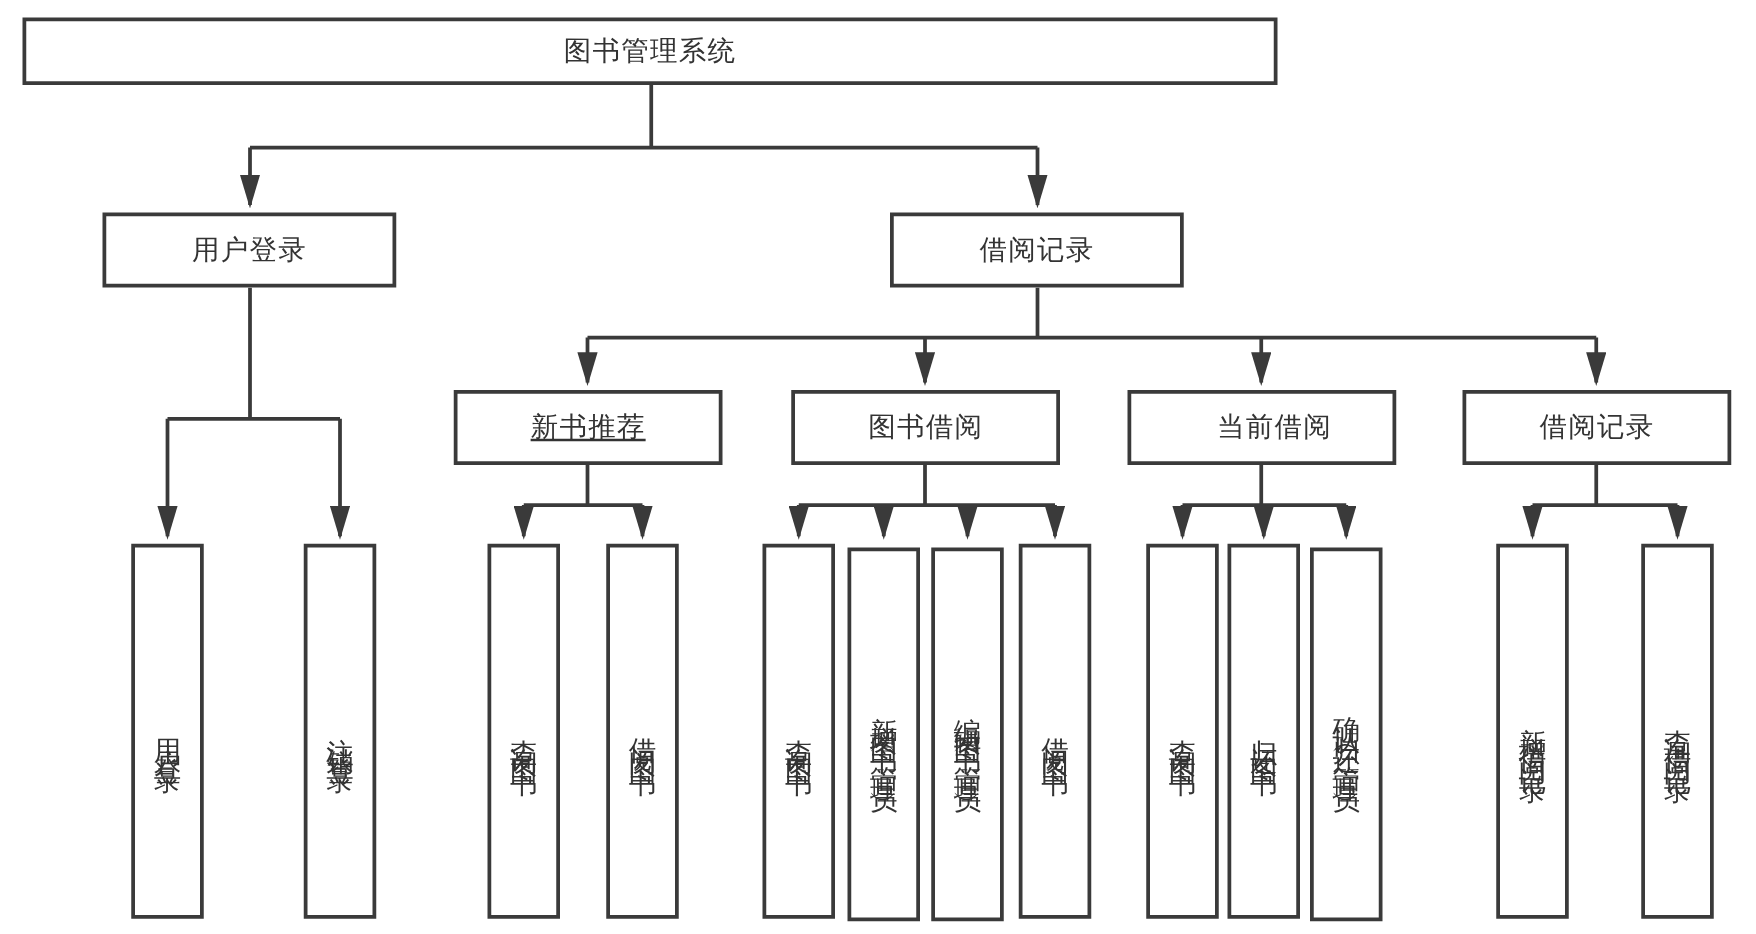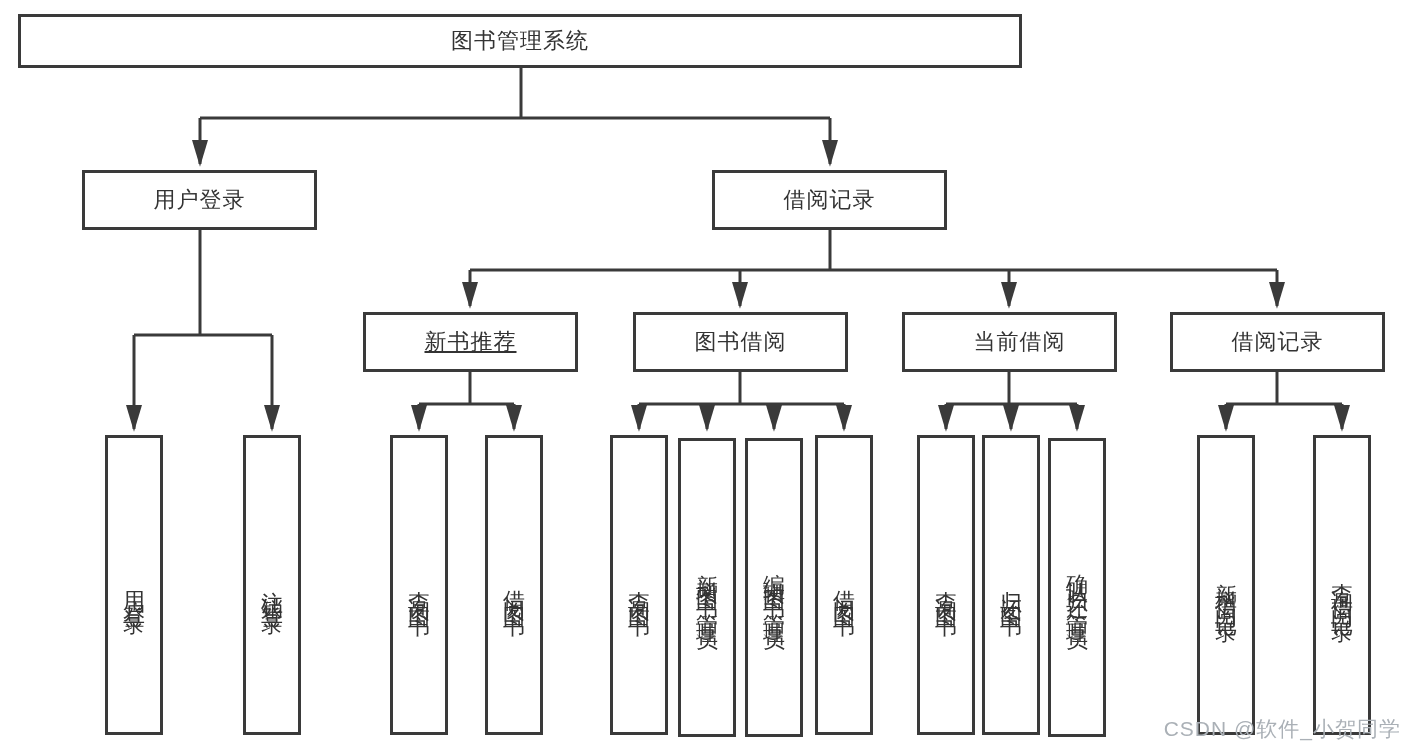--- a/index.html
+++ b/index.html
@@ -138,15 +138,14 @@
   <div class="node vertical" style="left:745px; top:438px; width:58px; height:299px;">编辑图书（管理员）</div>
   <div class="node vertical" style="left:815px; top:435px; width:58px; height:300px;">借阅图书</div>
 
   <div class="node vertical" style="left:917px; top:435px; width:58px; height:300px;">查询图书</div>
   <div class="node vertical" style="left:982px; top:435px; width:58px; height:300px;">归还图书</div>
   <div class="node vertical" style="left:1048px; top:438px; width:58px; height:299px;">确认归还（管理员）</div>
 
   <div class="node vertical" style="left:1197px; top:435px; width:58px; height:300px;">新增借阅记录</div>
   <div class="node vertical" style="left:1313px; top:435px; width:58px; height:300px;">查询借阅记录</div>
 
-  <div class="watermark">CSDN @软件_小贺同学</div>
 
 </div>
 
 </body></html>

